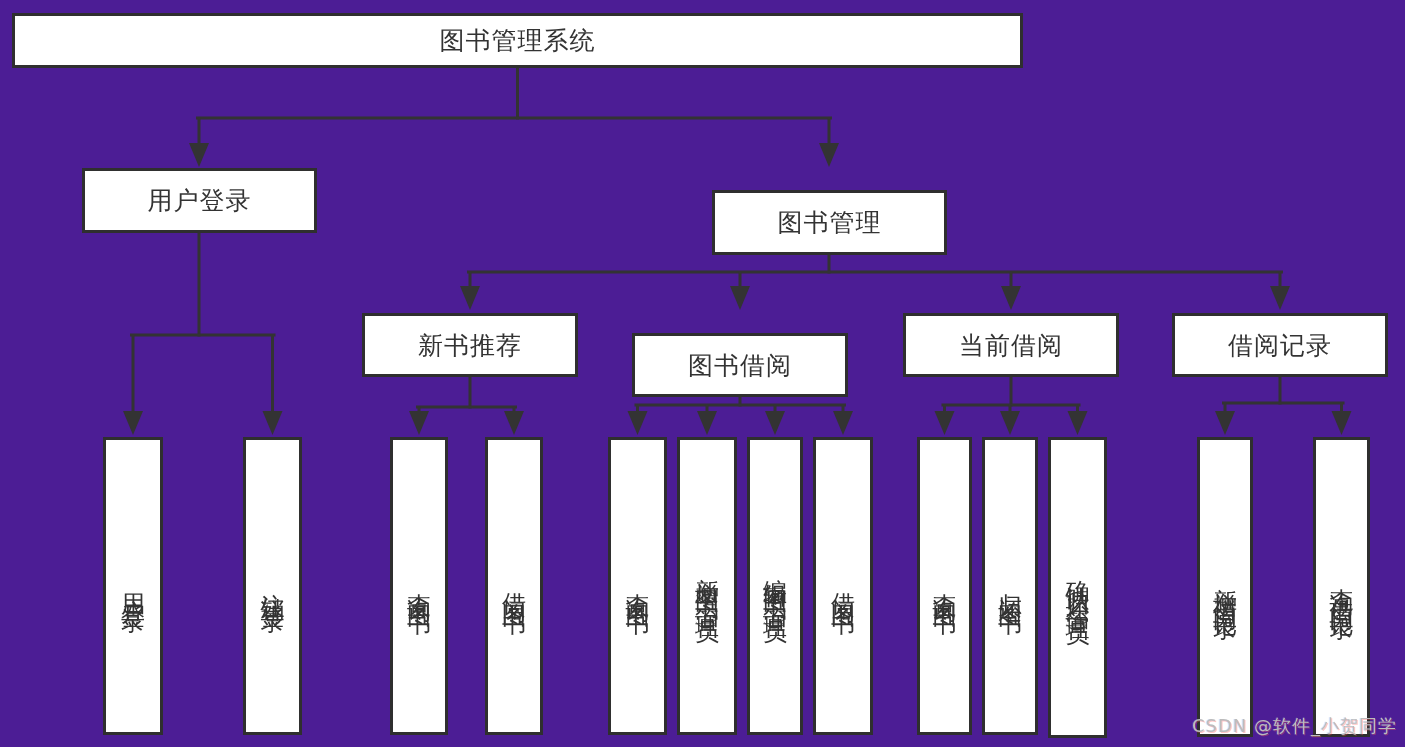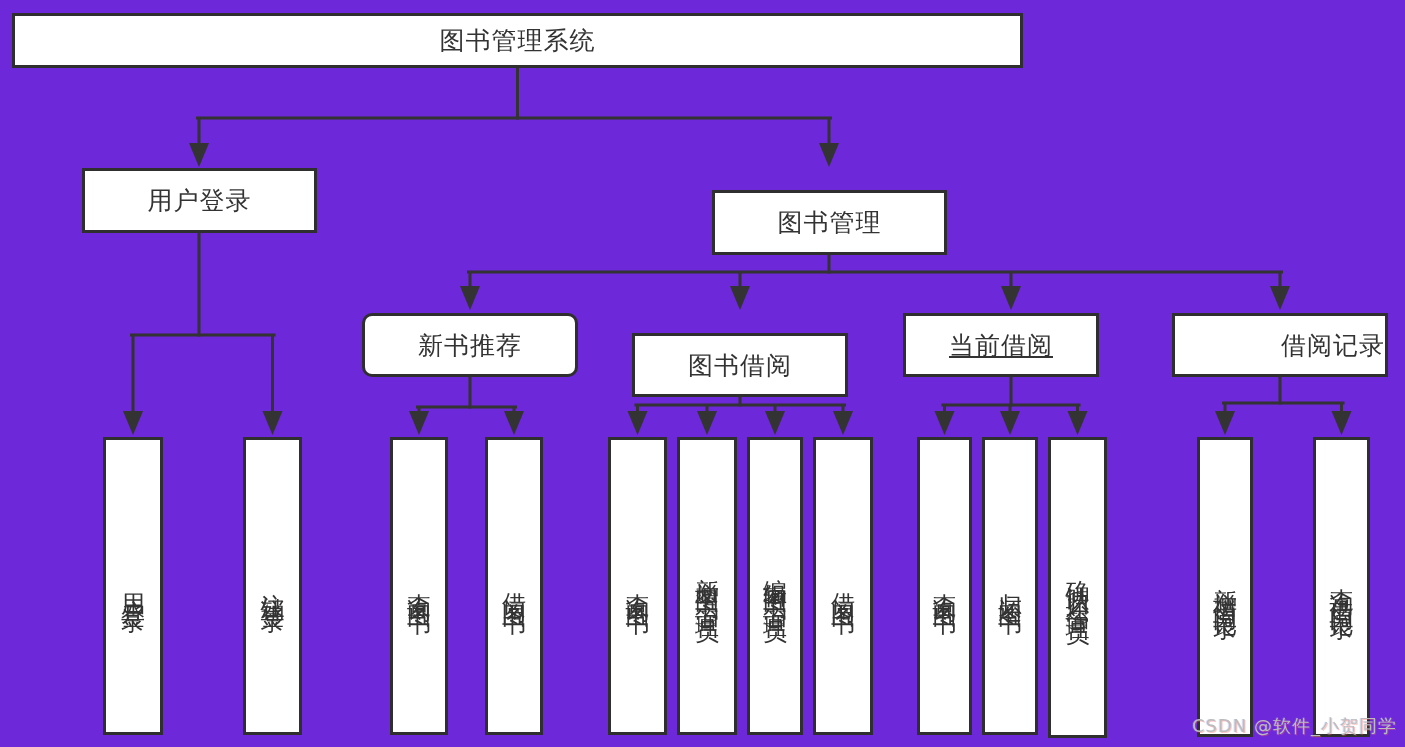--- a/index.html
+++ b/index.html
@@ -1,17 +1,17 @@
 <!DOCTYPE html>
 <html><head>
 <meta charset="utf-8">
 <style>
   html,body{margin:0;padding:0;background:#fff;}
   #stage{
-    position:relative;width:1405px;height:747px;background:#6d28d9;overflow:hidden;
+    position:relative;width:1405px;height:747px;background:#4c1d95;overflow:hidden;
     font-family:"DejaVu Sans","Liberation Sans",sans-serif;color:#333;
   }
   #wires{position:absolute;left:0;top:0;width:1405px;height:747px;}
   .node{
     position:absolute;box-sizing:border-box;border:3px solid #2f2f2f;background:#fff;
     display:flex;align-items:center;justify-content:center;
   }
   .hbox{font-size:25px;letter-spacing:1px;}
   .vbox span{
     writing-mode:vertical-rl;text-orientation:mixed;
@@ -88,30 +88,30 @@
     <span>图书管理系统</span>
   </div>
 
   <div class="node hbox" style="left:82px;top:168px;width:235px;height:65px;">
     <span>用户登录</span>
   </div>
   <div class="node hbox" style="left:712px;top:168px;width:235px;height:65px;margin-top:22px;">
     <span>图书管理</span>
   </div>
 
-  <div class="node hbox" style="left:362px;top:313px;width:216px;height:64px;border-radius:10px;">
+  <div class="node hbox" style="left:362px;top:313px;width:216px;height:64px;">
     <span>新书推荐</span>
   </div>
   <div class="node hbox" style="left:632px;top:313px;width:216px;height:64px;margin-top:20px;">
     <span>图书借阅</span>
   </div>
-  <div class="node hbox" style="left:903px;top:313px;width:196px;height:64px;text-decoration:underline;">
+  <div class="node hbox" style="left:903px;top:313px;width:216px;height:64px;">
     <span>当前借阅</span>
   </div>
-  <div class="node hbox" style="left:1172px;top:313px;width:216px;height:64px;justify-content:flex-end;">
+  <div class="node hbox" style="left:1172px;top:313px;width:216px;height:64px;">
     <span>借阅记录</span>
   </div>
 
   <div class="node vbox" style="left:103px;top:437px;width:60px;height:298px;">
     <span>用户登录</span>
   </div>
   <div class="node vbox" style="left:243px;top:437px;width:59px;height:298px;">
     <span>注销登录</span>
   </div>
 

